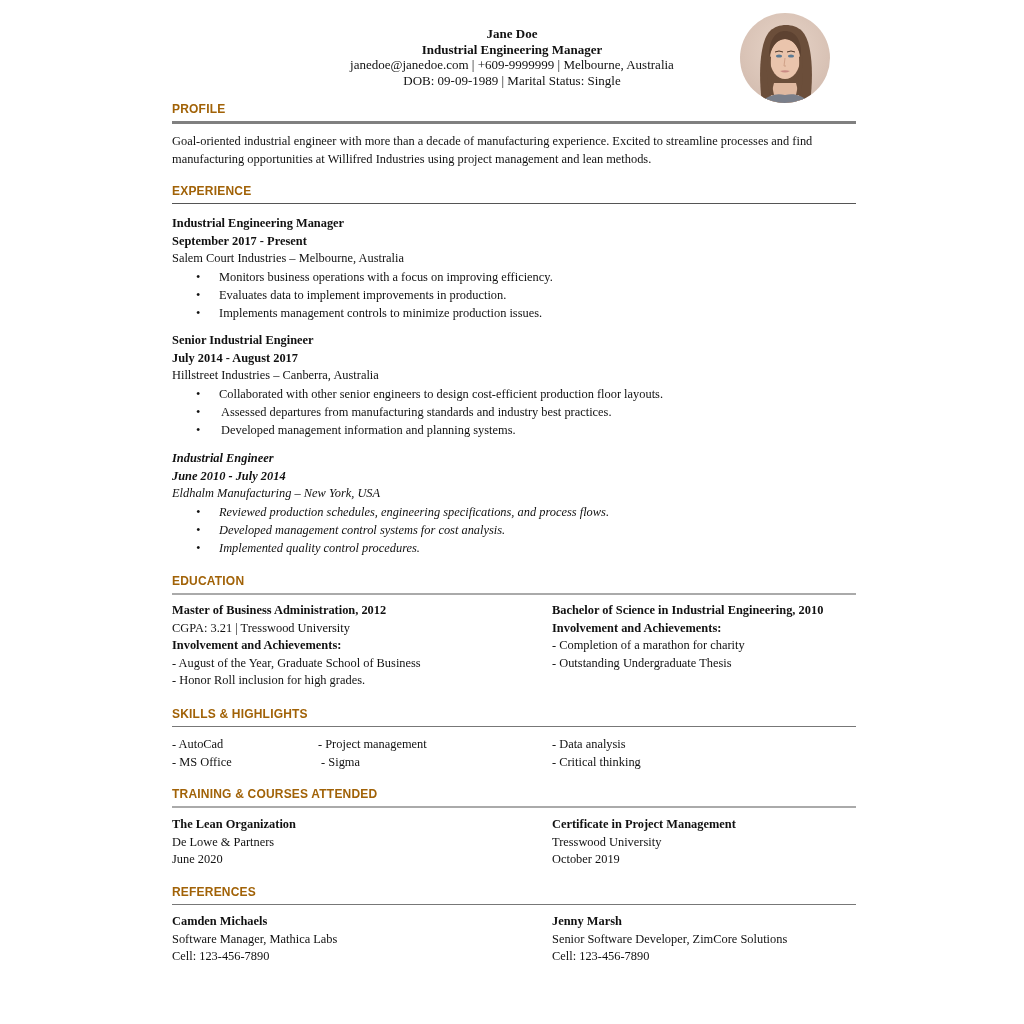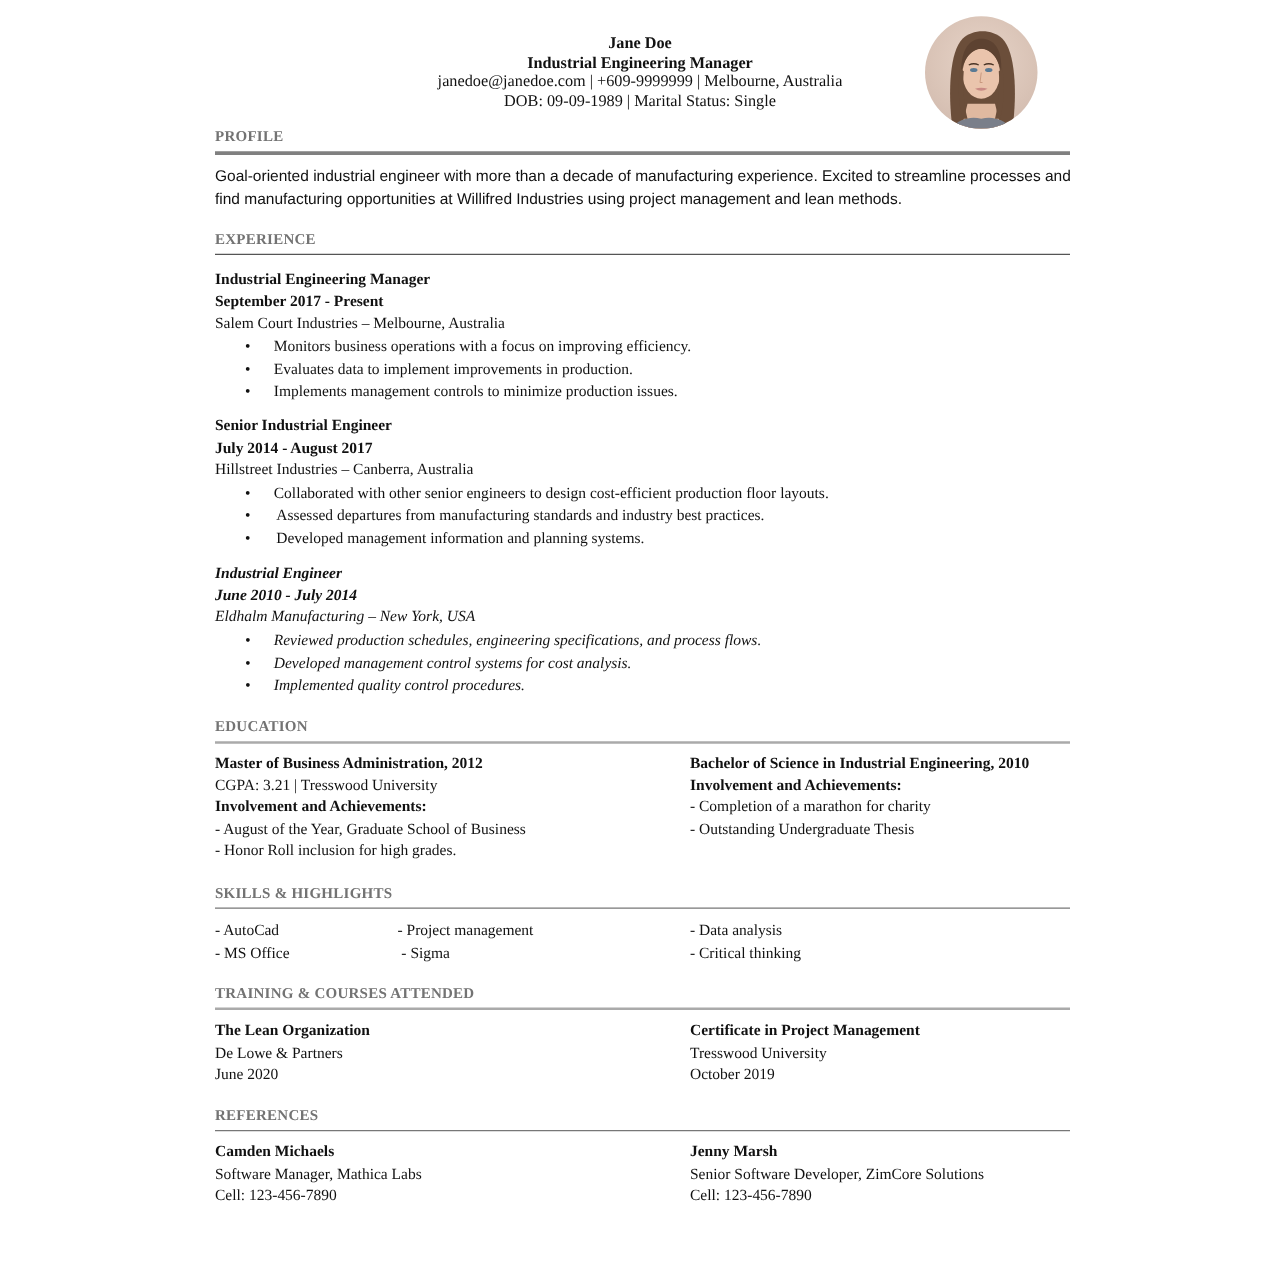--- a/index.html
+++ b/index.html
@@ -45,24 +45,24 @@
     background: radial-gradient(circle at 50% 40%, #e7d4c8 0%, #d9c3b6 60%, #cdb6aa 100%);
   }
   .photo svg { display: block; }
 
   .section {
     position: absolute;
     left: 0;
     width: 684px;
   }
   .sec-title {
-    font-family: Liberation Serif, serif;
+    font-family: Liberation Sans, sans-serif;
     font-weight: bold;
     font-size: 12px;
-    color: #737373;
+    color: #a16207;
     letter-spacing: 0.2px;
     height: 14px;
     line-height: 14px;
   }
   .rule {
     margin-top: 5px;
     width: 684px;
     background: #7a7a7a;
   }
   .rule.thick { height: 3px; background: #808080; }
@@ -70,21 +70,21 @@
   .rule.light { height: 2px; background: #aaaaaa; }
   .rule.med { height: 1px; background: #777777; }
 
   .txt {
     font-family: "Liberation Serif", serif;
     font-size: 12.4px;
     line-height: 17.5px;
   }
   .b { font-weight: bold; }
   .para {
-    font-family: Liberation Sans, sans-serif;
+    font-family: Liberation Serif, serif;
     font-size: 12.4px;
     line-height: 18px;
     margin-top: 8px;
     width: 690px;
   }
   ul.bullets {
     list-style: none;
     margin: 0;
     padding: 0;
   }

